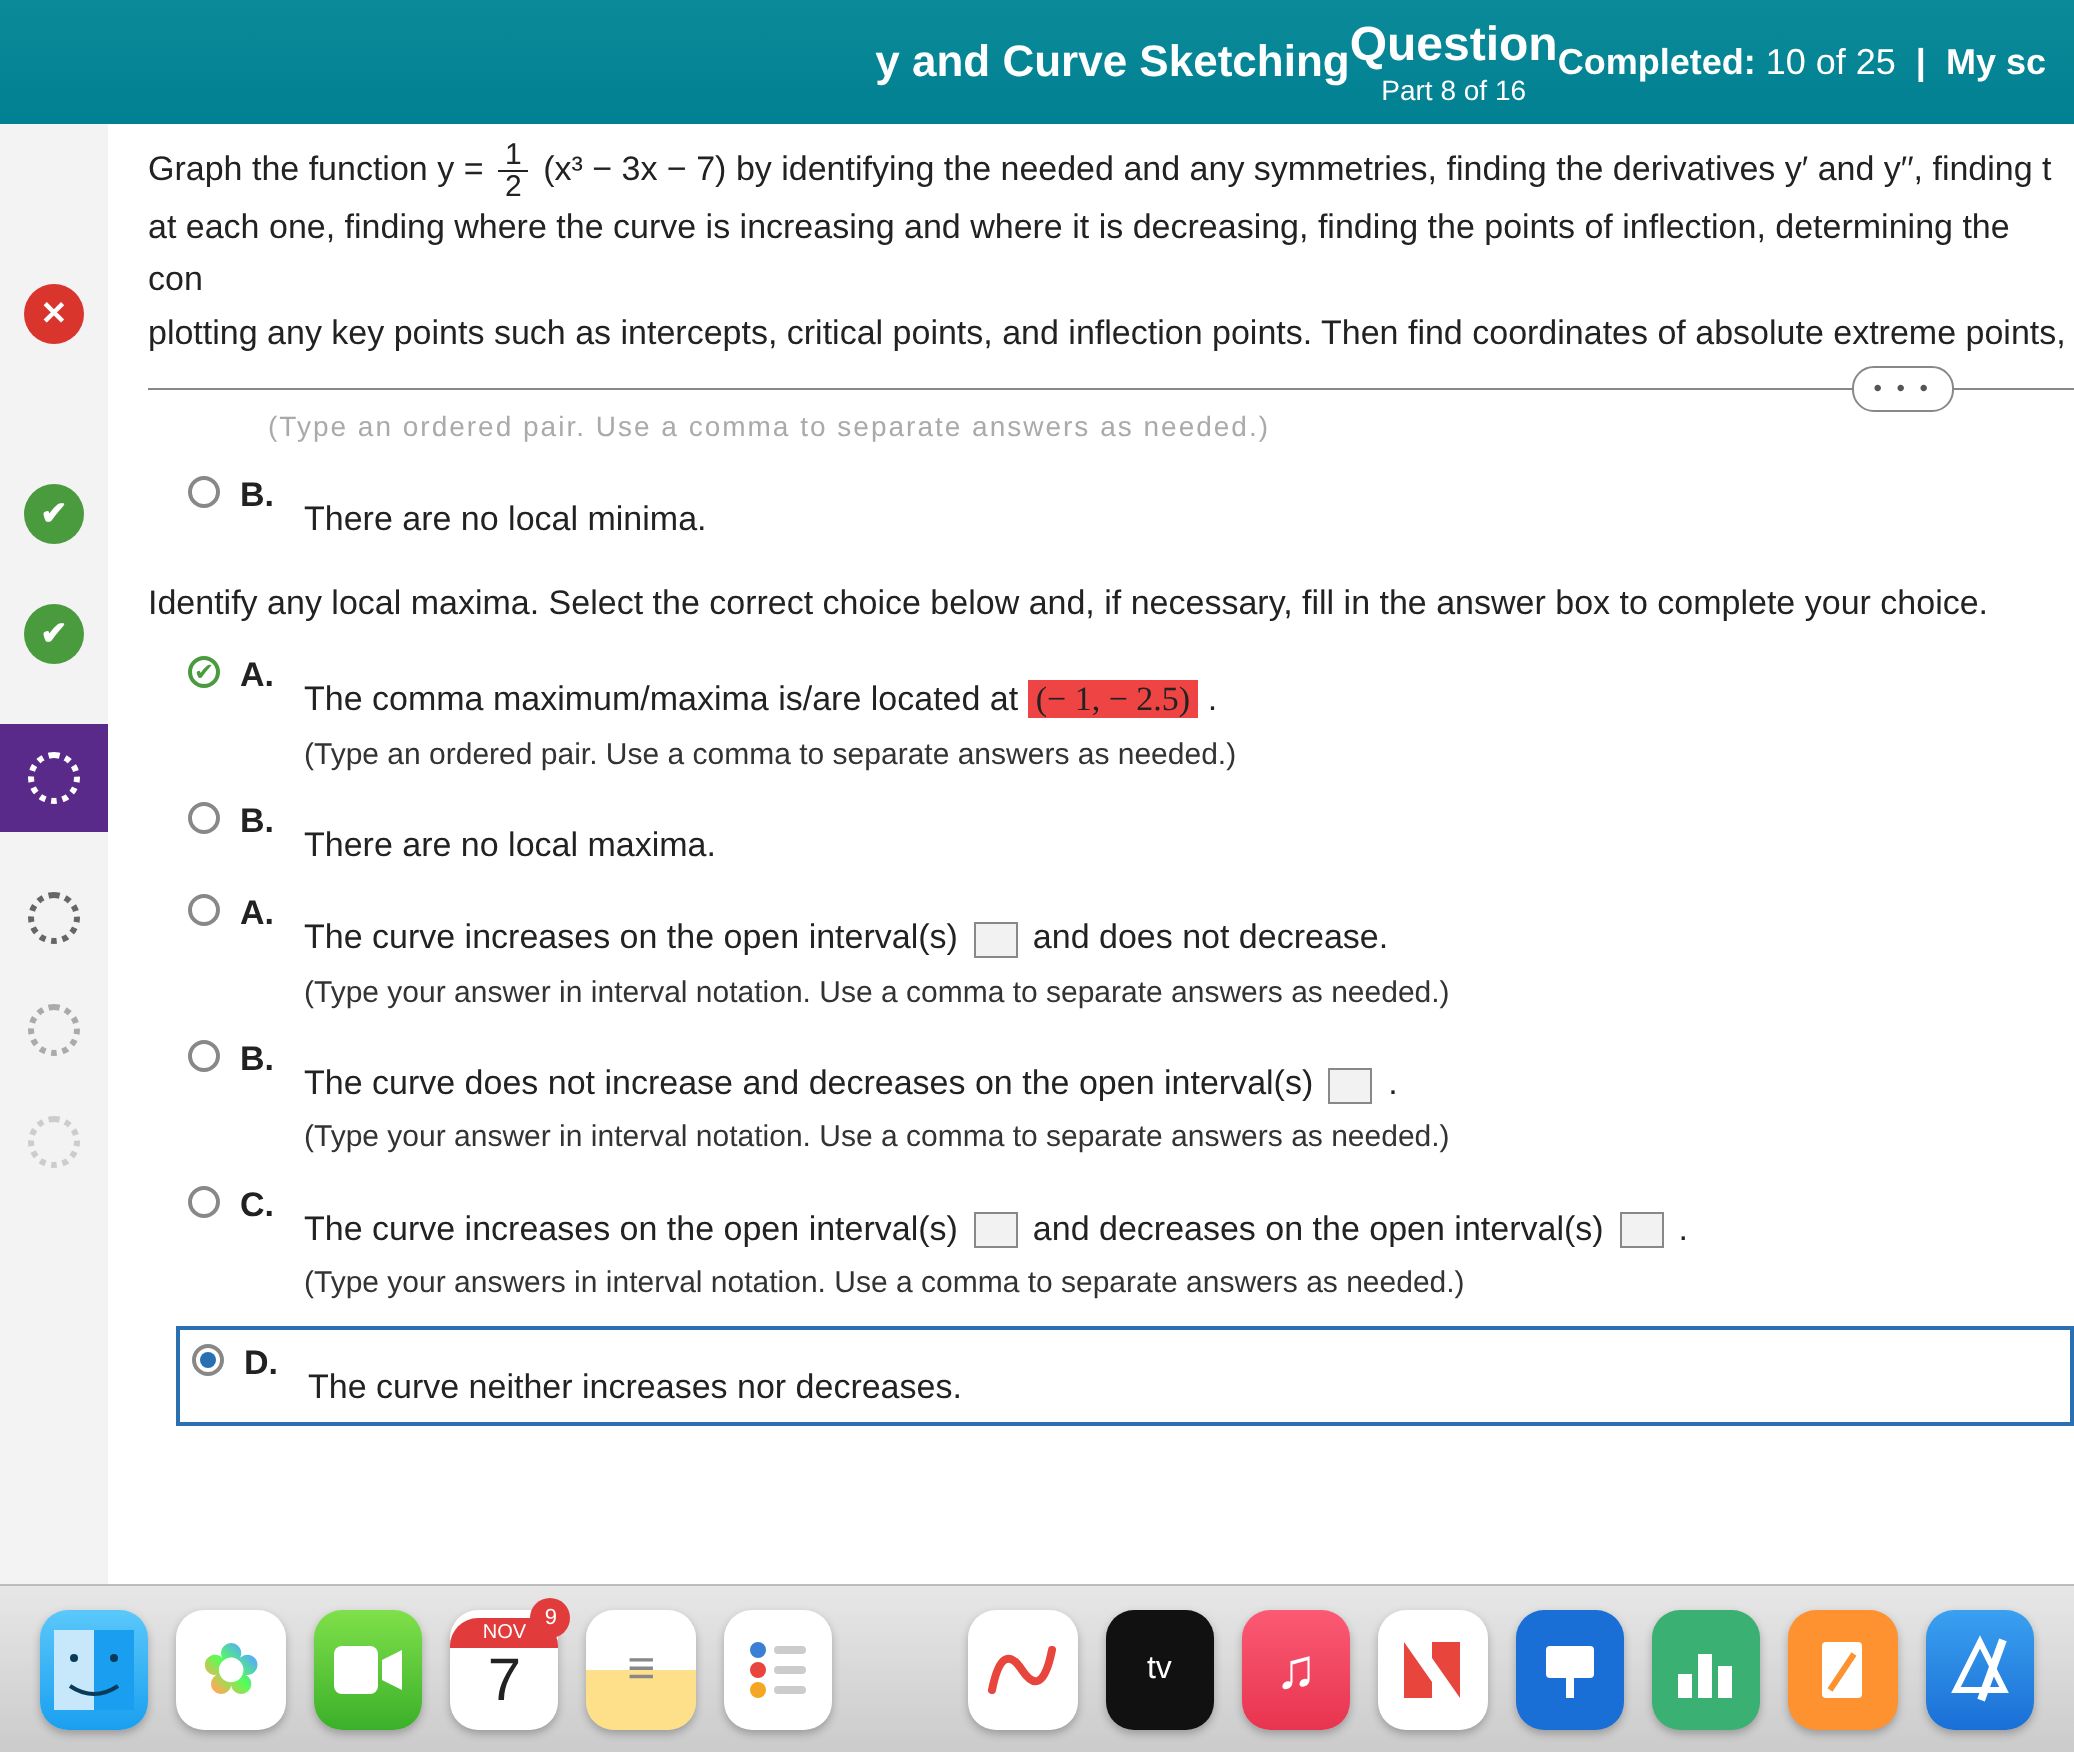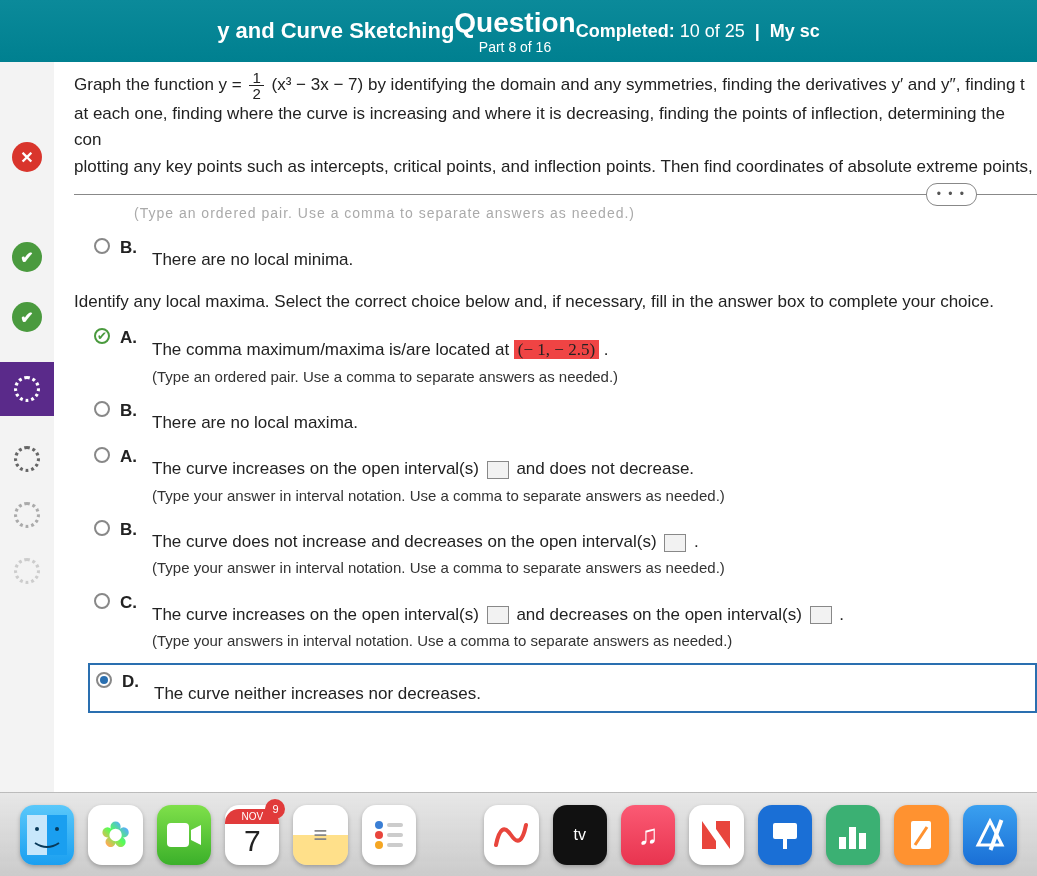--- a/index.html
+++ b/index.html
@@ -1,20 +1,20 @@
 <!DOCTYPE html>
 <html><head>
 <meta charset="utf-8">
 <style>
   * { box-sizing: border-box; margin: 0; padding: 0; }
   body { font-family: Arial, Helvetica, sans-serif; width: 1037px; height: 876px; overflow: hidden; background: #e8e8e8; position: relative; }
-  .topbar { background: linear-gradient(#0b8a9a,#008090); color: #fff; height: 62px; display: flex; align-items: center; justify-content: center; padding: 0 14px; }
+  .topbar { background: linear-gradient(#0b8a9a,#008090); color: #fff; height: 62px; display: flex; align-items: center; justify-content: flex-end; padding: 0 14px; }
   .topbar .left { font-size: 22px; font-weight: bold; }
   .topbar .center { text-align: center; font-size: 14px; }
-  .topbar .center .q { font-size: 28px; font-weight: bold; }
+  .topbar .center .q { font-size: 24px; font-weight: bold; }
   .topbar .right { font-size: 18px; font-weight: bold; white-space: nowrap; }
   .topbar .right .light { font-weight: normal; }
   .workarea { display: flex; height: calc(100% - 62px - 84px); background: #fff; }
   .sidebar { width: 54px; background: #f3f3f3; display: flex; flex-direction: column; align-items: center; padding-top: 80px; gap: 30px; }
   .sidebar .pad { height: 10px; }
   .badge { width: 30px; height: 30px; border-radius: 50%; display: flex; align-items: center; justify-content: center; color: #fff; font-size: 16px; font-weight: bold; }
   .badge.red { background: #d9352c; }
   .badge.green { background: #4a9a3e; }
   .badge.current { background: #5a2a8a; border-radius: 0; width: 54px; height: 54px; }
   .spinner { width: 26px; height: 26px; border: 3px dotted #666; border-radius: 50%; }
@@ -98,21 +98,21 @@
 
   <div class="content">
 
     <div class="intro">
       <span>Graph the function y =</span>
       <span class="frac">
         <span class="n">1</span>
         <span class="d">2</span>
       </span>
       <span>(x³ − 3x − 7)</span>
-      <span> by identifying the domain and any symmetries, finding the derivatives y′ and y′′, finding t</span><br>
+      <span> by identifying the needed and any symmetries, finding the derivatives y′ and y′′, finding t</span><br>
       <span>at each one, finding where the curve is increasing and where it is decreasing, finding the points of inflection, determining the con</span><br>
       <span>plotting any key points such as intercepts, critical points, and inflection points. Then find coordinates of absolute extreme points,</span>
     </div>
 
     <div style="position:relative;">
       <hr class="divider">
       <span class="dots-pill">• • •</span>
     </div>
 
     <div class="cutline">(Type an ordered pair. Use a comma to separate answers as needed.)</div>

